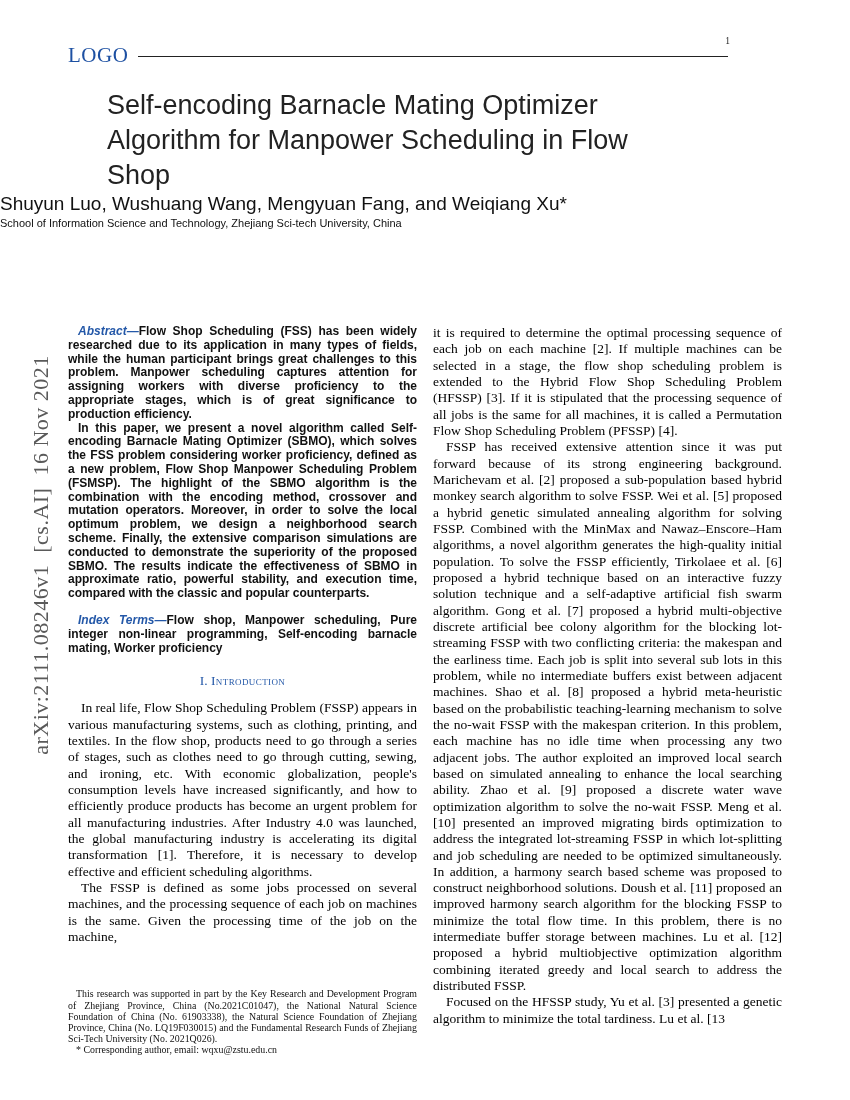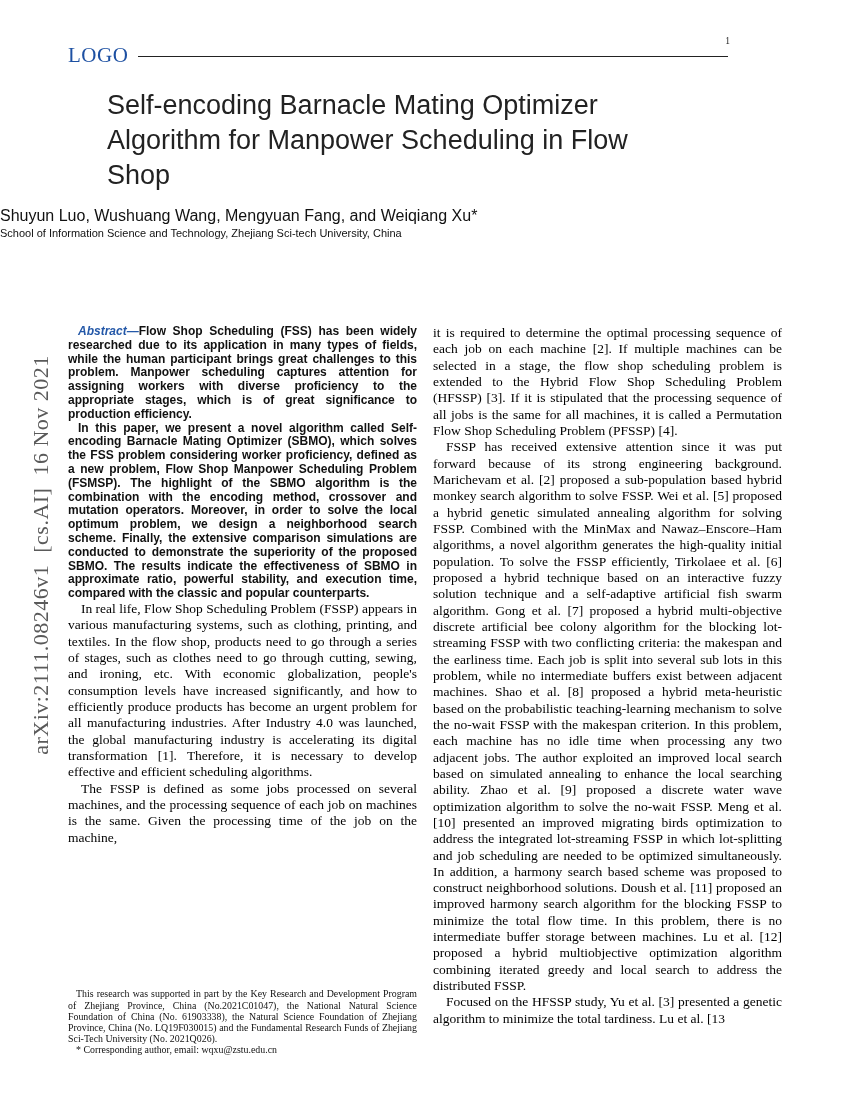--- a/index.html
+++ b/index.html
@@ -22,21 +22,21 @@
     font-size:22px; color:#5a5a5a; letter-spacing:0.5px;
   }
 
   
   .title-block { position:absolute; top:88px; left:0; right:0; text-align:left; }
   .paper-title {
     width:580px; margin:0 auto;
     font-family:"Liberation Sans", sans-serif;
     font-size:27px; line-height:35px; font-weight:400; color:#222;
   }
-  .authors { margin-top:14px; font-family:"Liberation Sans", sans-serif; font-size:16px; color:#111; }
+  .authors { margin-top:0; font-family:"Liberation Sans", sans-serif; font-size:19px; color:#111; }
   .affiliation { margin-top:2px; font-family:"Liberation Sans", sans-serif; font-size:11px; color:#111; }
 
   
   .columns { position:absolute; top:325px; left:68px; width:714px; height:730px; display:flex; gap:16px; }
   .col { width:349px; overflow:hidden; display:flex; flex-direction:column;align-items:center; }
 
   .abs {
     font-family:"Liberation Sans", sans-serif; font-weight:bold;
     font-size:12px; line-height:1.15; text-align:justify; text-indent:10px; color:#111;
   }
@@ -73,21 +73,23 @@
     <div class="authors">Shuyun Luo, Wushuang Wang, Mengyuan Fang, and Weiqiang Xu*</div>
     <div class="affiliation">School of Information Science and Technology, Zhejiang Sci-tech University, China</div>
   </div>
 
   <div class="columns">
 
     <div class="col">
       <p class="abs"><span class="lead">Abstract—</span><span>Flow Shop Scheduling (FSS) has been widely researched due to its application in many types of fields, while the human participant brings great challenges to this problem. Manpower scheduling captures attention for assigning workers with diverse proficiency to the appropriate stages, which is of great significance to production efficiency.</span></p>
       <p class="abs">In this paper, we present a novel algorithm called Self-encoding Barnacle Mating Optimizer (SBMO), which solves the FSS problem considering worker proficiency, defined as a new problem, Flow Shop Manpower Scheduling Problem (FSMSP). The highlight of the SBMO algorithm is the combination with the encoding method, crossover and mutation operators. Moreover, in order to solve the local optimum problem, we design a neighborhood search scheme. Finally, the extensive comparison simulations are conducted to demonstrate the superiority of the proposed SBMO. The results indicate the effectiveness of SBMO in approximate ratio, powerful stability, and execution time, compared with the classic and popular counterparts.</p>
 
+      <p class="abs index-block"><span class="lead">Index Terms—</span><span>Flow shop, Manpower scheduling, Pure integer non-linear programming, Self-encoding barnacle mating, Worker proficiency</span></p>
 
+      <div class="sec-head"><span>I.</span>&nbsp;<span class="sc">Introduction</span></div>
 
       <p class="body-p">In real life, Flow Shop Scheduling Problem (FSSP) appears in various manufacturing systems, such as clothing, printing, and textiles. In the flow shop, products need to go through a series of stages, such as clothes need to go through cutting, sewing, and ironing, etc. With economic globalization, people's consumption levels have increased significantly, and how to efficiently produce products has become an urgent problem for all manufacturing industries. After Industry 4.0 was launched, the global manufacturing industry is accelerating its digital transformation [1]. Therefore, it is necessary to develop effective and efficient scheduling algorithms.</p>
       <p class="body-p">The FSSP is defined as some jobs processed on several machines, and the processing sequence of each job on machines is the same. Given the processing time of the job on the machine,</p>
 
       <div class="footnote">
         <p>This research was supported in part by the Key Research and Development Program of Zhejiang Province, China (No.2021C01047), the National Natural Science Foundation of China (No. 61903338), the Natural Science Foundation of Zhejiang Province, China (No. LQ19F030015) and the Fundamental Research Funds of Zhejiang Sci-Tech University (No. 2021Q026).</p>
         <p>* Corresponding author, email: wqxu@zstu.edu.cn</p>
       </div>
     </div>
 

